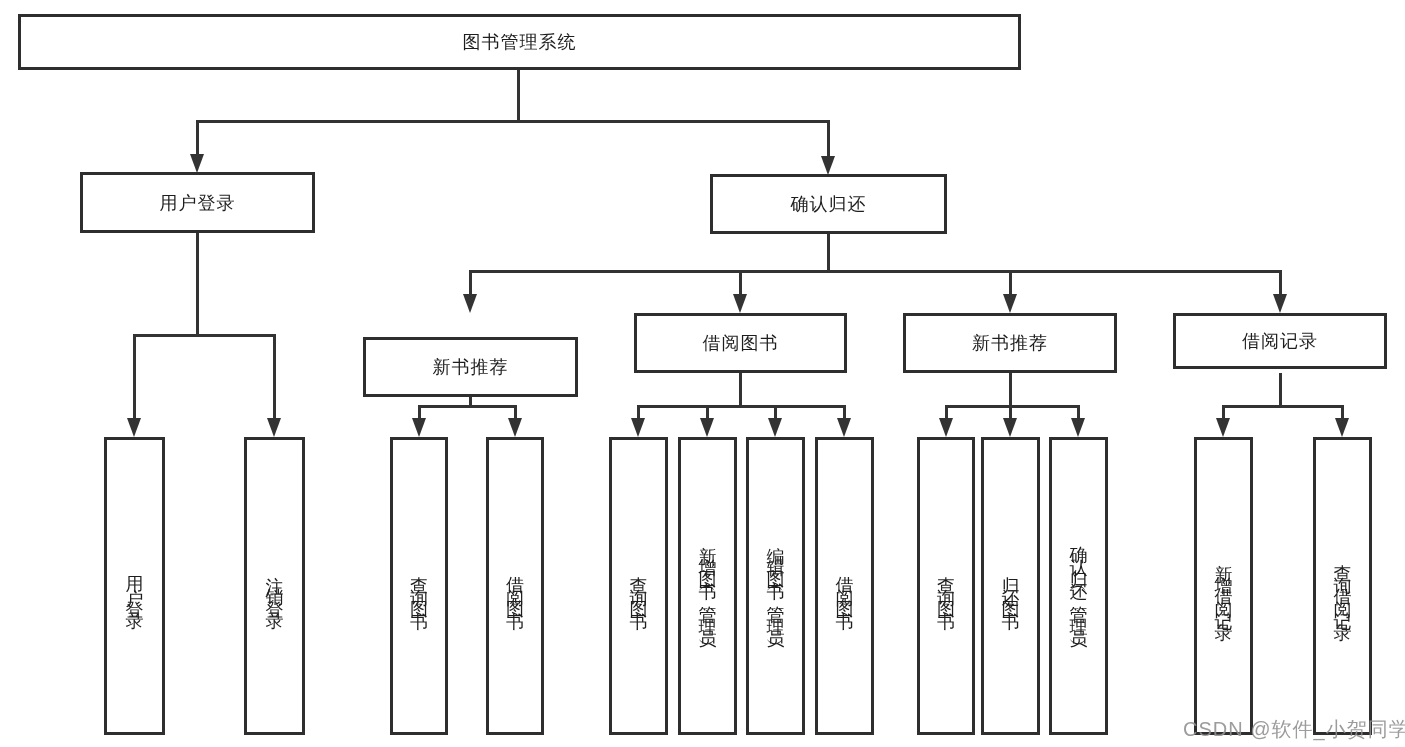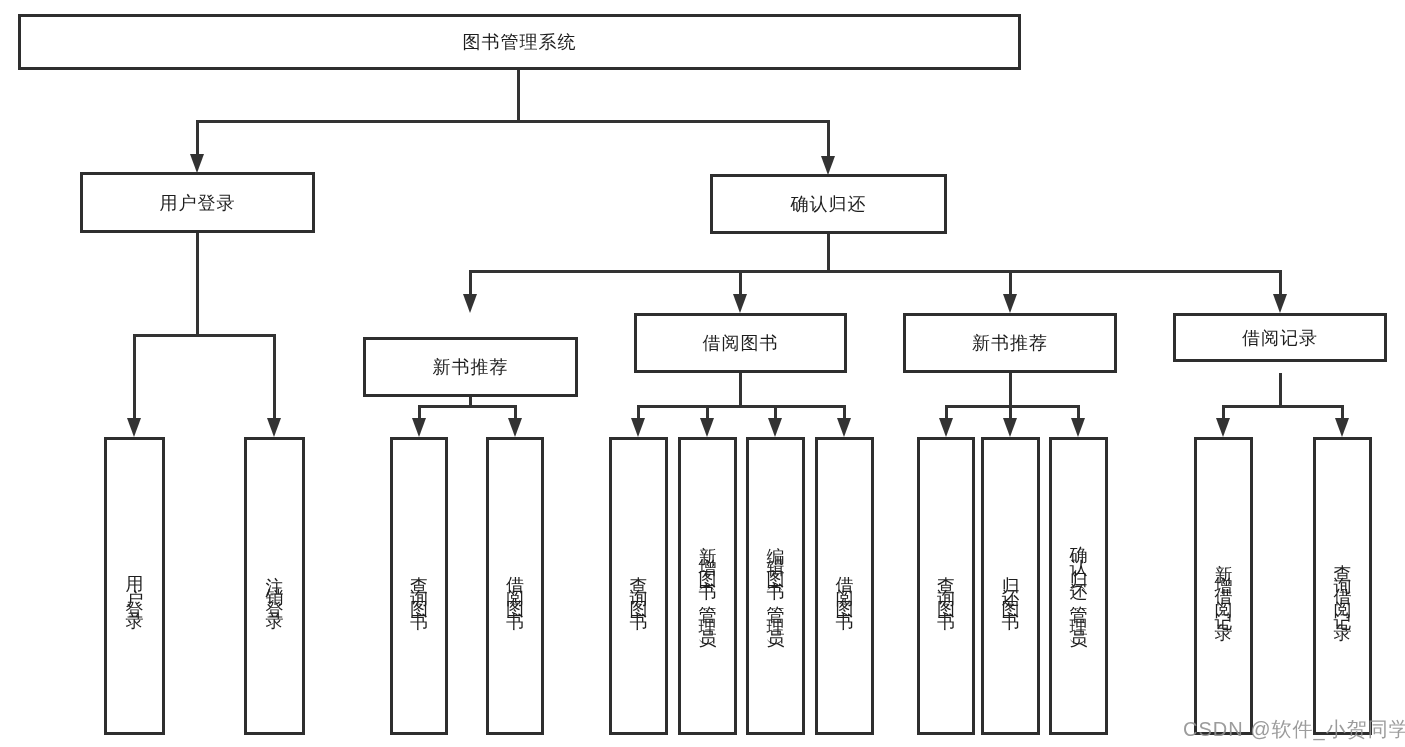--- a/index.html
+++ b/index.html
@@ -86,21 +86,21 @@
 
   <div class="box" style="left:363px;top:313px;width:215px;height:60px;margin-top:24px;">
     <span>新书推荐</span>
   </div>
   <div class="box" style="left:634px;top:313px;width:213px;height:60px;">
     <span>借阅图书</span>
   </div>
   <div class="box" style="left:903px;top:313px;width:214px;height:60px;">
     <span>新书推荐</span>
   </div>
-  <div class="box" style="left:1173px;top:313px;width:214px;height:49px;">
+  <div class="box" style="left:1173px;top:313px;width:214px;height:56px;">
     <span>借阅记录</span>
   </div>
 
   <div class="box v" style="left:104px;top:437px;width:61px;height:298px;">
     <span>用户登录</span>
   </div>
   <div class="box v" style="left:244px;top:437px;width:61px;height:298px;">
     <span>注销登录</span>
   </div>
 

